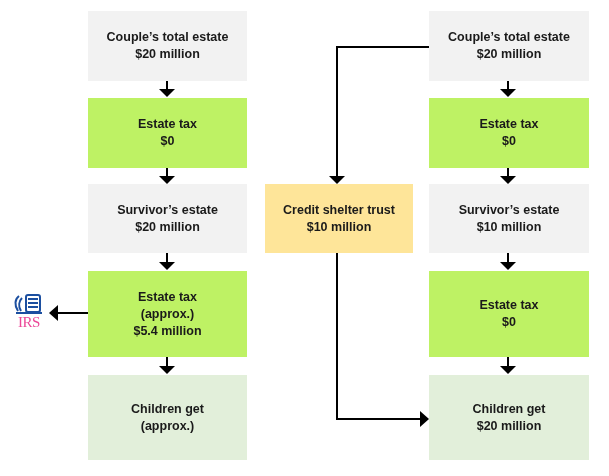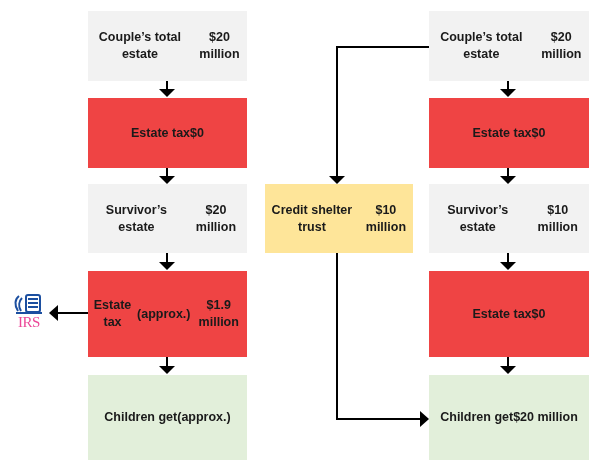--- a/index.html
+++ b/index.html
@@ -1,22 +1,22 @@
 <!DOCTYPE html>
 <html><head>
 <meta charset="utf-8">
 <style>
   html, body { margin: 0; padding: 0; background: #ffffff; }
   body { width: 609px; height: 476px; position: relative; overflow: hidden;
          font-family: "Liberation Sans", "DejaVu Sans", sans-serif; }
-  .box { position: absolute; display: flex; flex-direction: row;
+  .box { position: absolute; display: flex; flex-direction: column;
          align-items: center; justify-content: center; text-align: center;
          font-weight: bold; font-size: 12.5px; line-height: 17px; color: #1a1a1a; }
   .grey   { background: #f2f2f2; }
-  .salmon { background: #ef4444; }
+  .salmon { background: #bef264; }
   .green  { background: #e2efda; }
   .yellow { background: #fee599; }
   .line { position: absolute; background: #000; }
   .arrow-down { position: absolute; width: 0; height: 0;
                 border-left: 8px solid transparent; border-right: 8px solid transparent;
                 border-top: 8px solid #000; }
   .arrow-left { position: absolute; width: 0; height: 0;
                 border-top: 8px solid transparent; border-bottom: 8px solid transparent;
                 border-right: 9px solid #000; }
   .arrow-right { position: absolute; width: 0; height: 0;
@@ -47,21 +47,21 @@
 <div class="box grey" style="left:88px;top:184px;width:159px;height:69px;">
   <span>Survivor’s estate</span>
   <span>$20 million</span>
 </div>
 <div class="line" style="left:166px;top:253px;width:2px;height:10px;"></div>
 <div class="arrow-down" style="left:159px;top:262px;"></div>
 
 <div class="box salmon" style="left:88px;top:271px;width:159px;height:86px;">
   <span>Estate tax</span>
   <span>(approx.)</span>
-  <span>$1.9 million</span>
+  <span>$5.4 million</span>
 </div>
 <div class="line" style="left:166px;top:357px;width:2px;height:10px;"></div>
 <div class="arrow-down" style="left:159px;top:366px;"></div>
 
 <div class="box green" style="left:88px;top:375px;width:159px;height:85px;">
   <span>Children get</span>
   <span>(approx.)</span>
 </div>
 
 <div class="line" style="left:58px;top:312px;width:30px;height:2px;"></div>

